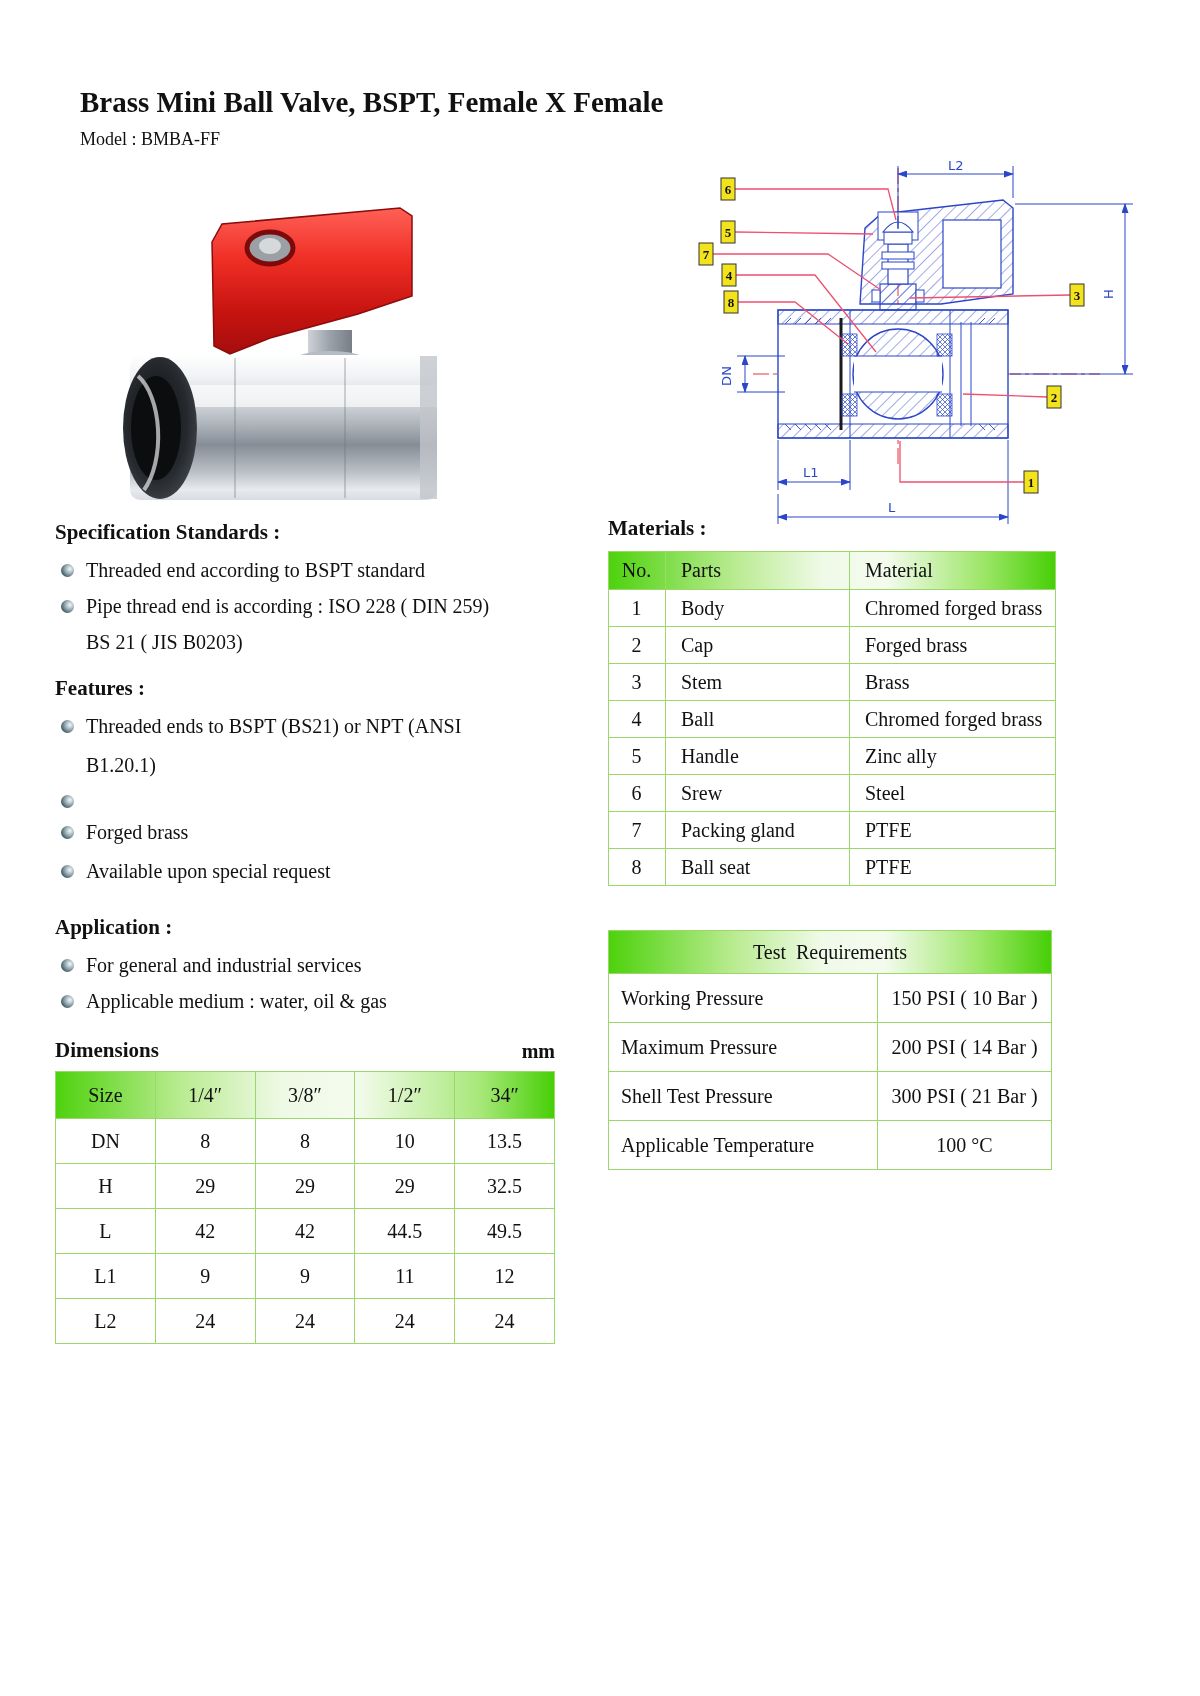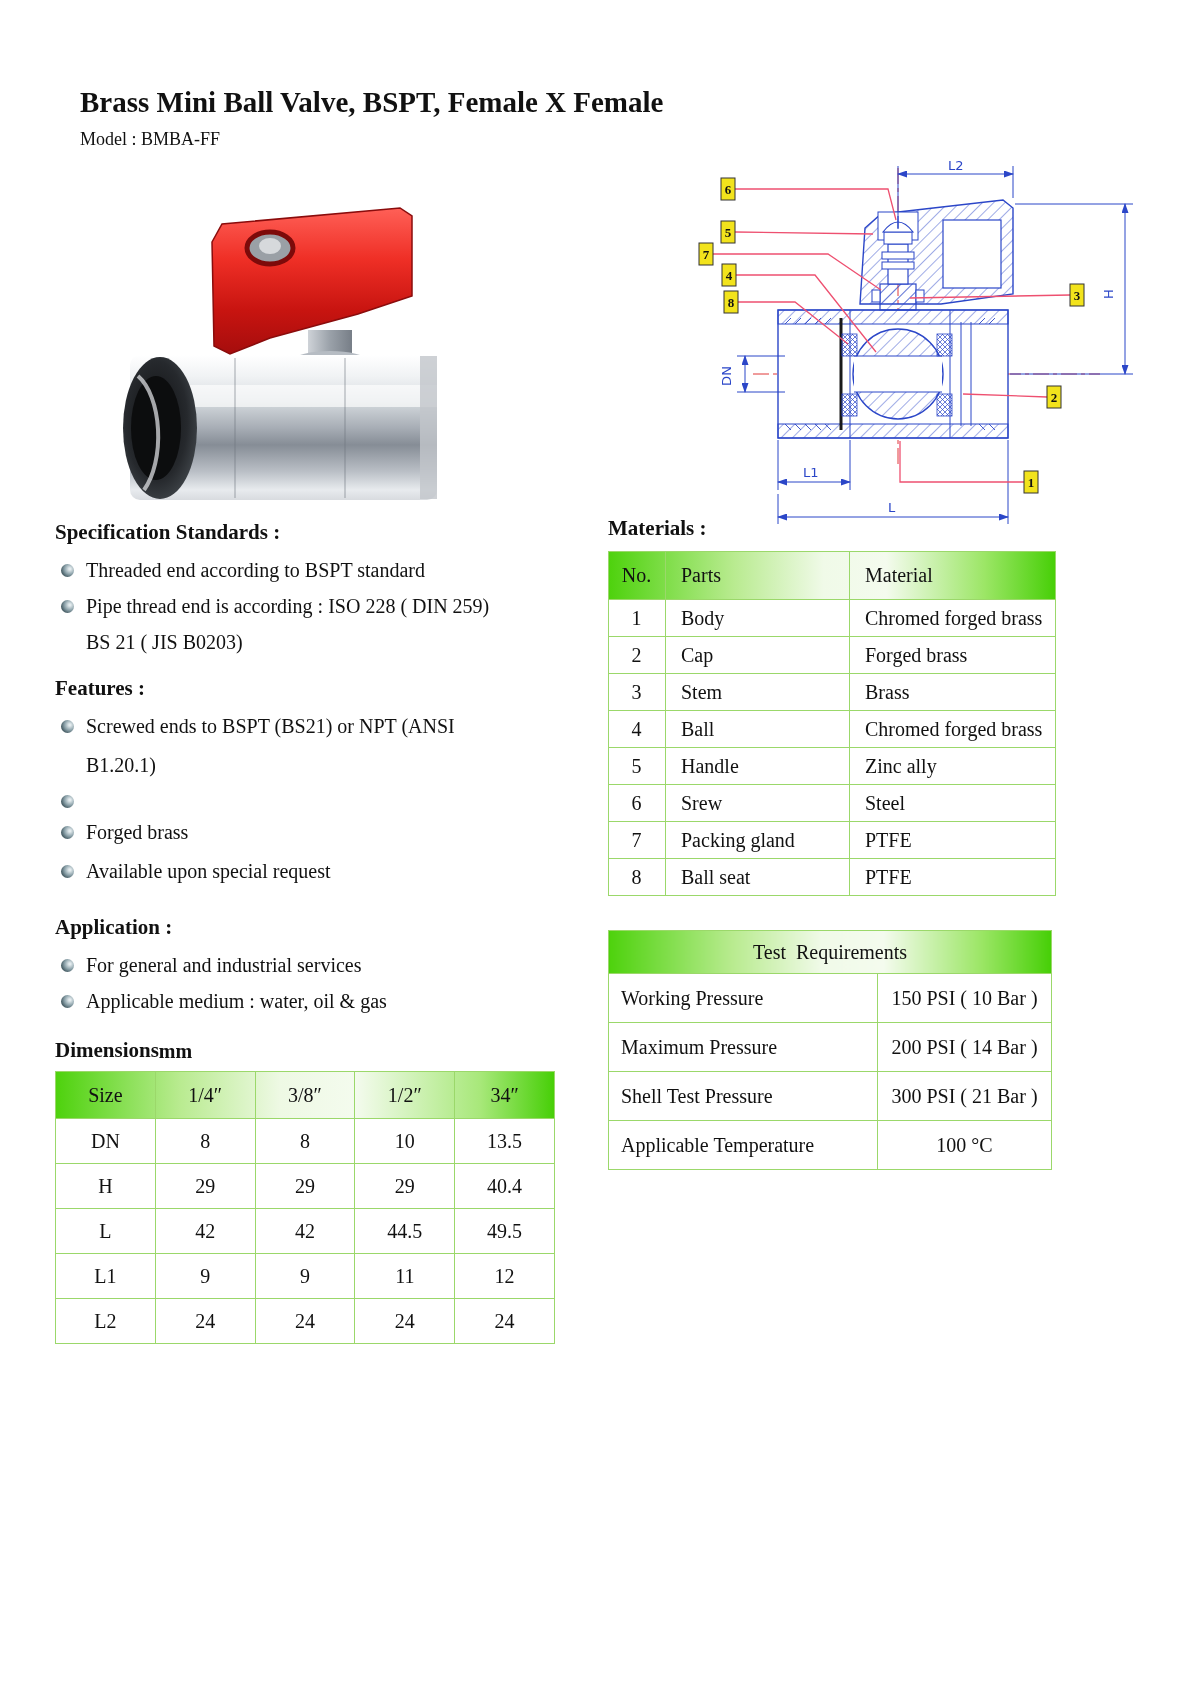--- a/index.html
+++ b/index.html
@@ -25,37 +25,37 @@
   .spec-block{position:absolute;left:55px;top:520px;width:545px;}
   .features-block{position:absolute;left:55px;top:676px;width:545px;}
   .features-block .bullet{margin-bottom:9px;}
   .application-block{position:absolute;left:55px;top:915px;width:545px;}
   
   table{border-collapse:collapse;}
   td,th{border:1.5px solid #9bd86a;font-weight:normal;}
   
   .materials-block{position:absolute;left:608px;top:516px;}
   .mat-table{width:448px;}
-  .mat-table thead tr{background:linear-gradient(90deg,#4ed20d 0%,#b9eb90 28%,#f0fae8 48%,#f4fbee 62%,#9ce666 84%,#46cf06 100%);height:48px;}
+  .mat-table thead tr{background:linear-gradient(90deg,#4ed20d 0%,#b9eb90 28%,#f0fae8 48%,#f4fbee 62%,#9ce666 84%,#46cf06 100%);height:38px;}
   .mat-table th{font-size:20px;text-align:left;padding-left:15px;}
   .mat-table th.c-no{text-align:center;padding-left:0;}
   .mat-table td{font-size:20px;height:34px;padding-left:15px;}
   .mat-table td.c-no{text-align:center;padding-left:0;width:55px;}
   .mat-table .c-parts{width:167px;}
   
   .test-block{position:absolute;left:608px;top:930px;}
   .test-table{width:444px;}
   .test-table .tt-head{background:linear-gradient(90deg,#4ed20d 0%,#b9eb90 28%,#f0fae8 48%,#f4fbee 62%,#9ce666 84%,#46cf06 100%);
        height:40px;text-align:center;font-size:20px;white-space:pre;}
   .test-table td{font-size:20px;height:46px;}
   .test-table td.tl{padding-left:12px;width:255px;}
   .test-table td.tv{text-align:center;}
   
   .dims-block{position:absolute;left:55px;top:1038px;width:500px;}
-  .dims-caption{display:flex;align-items:flex-end;margin-bottom:8px;}
+  .dims-caption{display:flex;justify-content:space-between;align-items:flex-end;margin-bottom:8px;}
   .dims-caption .dh{font-size:21px;font-weight:bold;}
   .dims-caption .du{font-size:20px;font-weight:bold;}
   .dims-table{width:500px;table-layout:fixed;}
   .dims-table thead tr{background:linear-gradient(90deg,#4ed20d 0%,#b9eb90 25%,#eef9e4 45%,#f4fbee 60%,#a8e87a 85%,#46cf06 100%);height:47px;}
   .dims-table th{font-size:20px;text-align:center;}
   .dims-table td{font-size:20px;height:42px;text-align:center;}
   
   .photo{position:absolute;left:100px;top:180px;}
   .drawing{position:absolute;left:645px;top:132px;}
   .dimtxt{font-family:"DejaVu Sans","Liberation Sans",sans-serif;font-size:13px;fill:#2b46c8;}
@@ -283,21 +283,21 @@
         <span class="dot"></span>
         <span class="txt">Pipe thread end is according : ISO 228 ( DIN 259)</span>
       </div>
     <div class="cont">BS 21 ( JIS B0203)</div>
   </div>
 
   <div class="features-block">
     <div class="sec-h">Features :</div>
     <div class="bullet">
         <span class="dot"></span>
-        <span class="txt">Screwed ends to BSPT (BS21) or NPT (ANSI</span>
+        <span class="txt">Threaded ends to BSPT (BS21) or NPT (ANSI</span>
       </div>
     <div class="cont">B1.20.1)</div>
     <div class="bullet">
         <span class="dot"></span>
       </div>
     <div class="bullet">
         <span class="dot"></span>
         <span class="txt">Forged brass</span>
       </div>
     <div class="bullet">
@@ -422,21 +422,21 @@
             <td>8</td>
             <td>8</td>
             <td>10</td>
             <td>13.5</td>
           </tr>
         <tr>
             <td>H</td>
             <td>29</td>
             <td>29</td>
             <td>29</td>
-            <td>40.4</td>
+            <td>32.5</td>
           </tr>
         <tr>
             <td>L</td>
             <td>42</td>
             <td>42</td>
             <td>44.5</td>
             <td>49.5</td>
           </tr>
         <tr>
             <td>L1</td>

